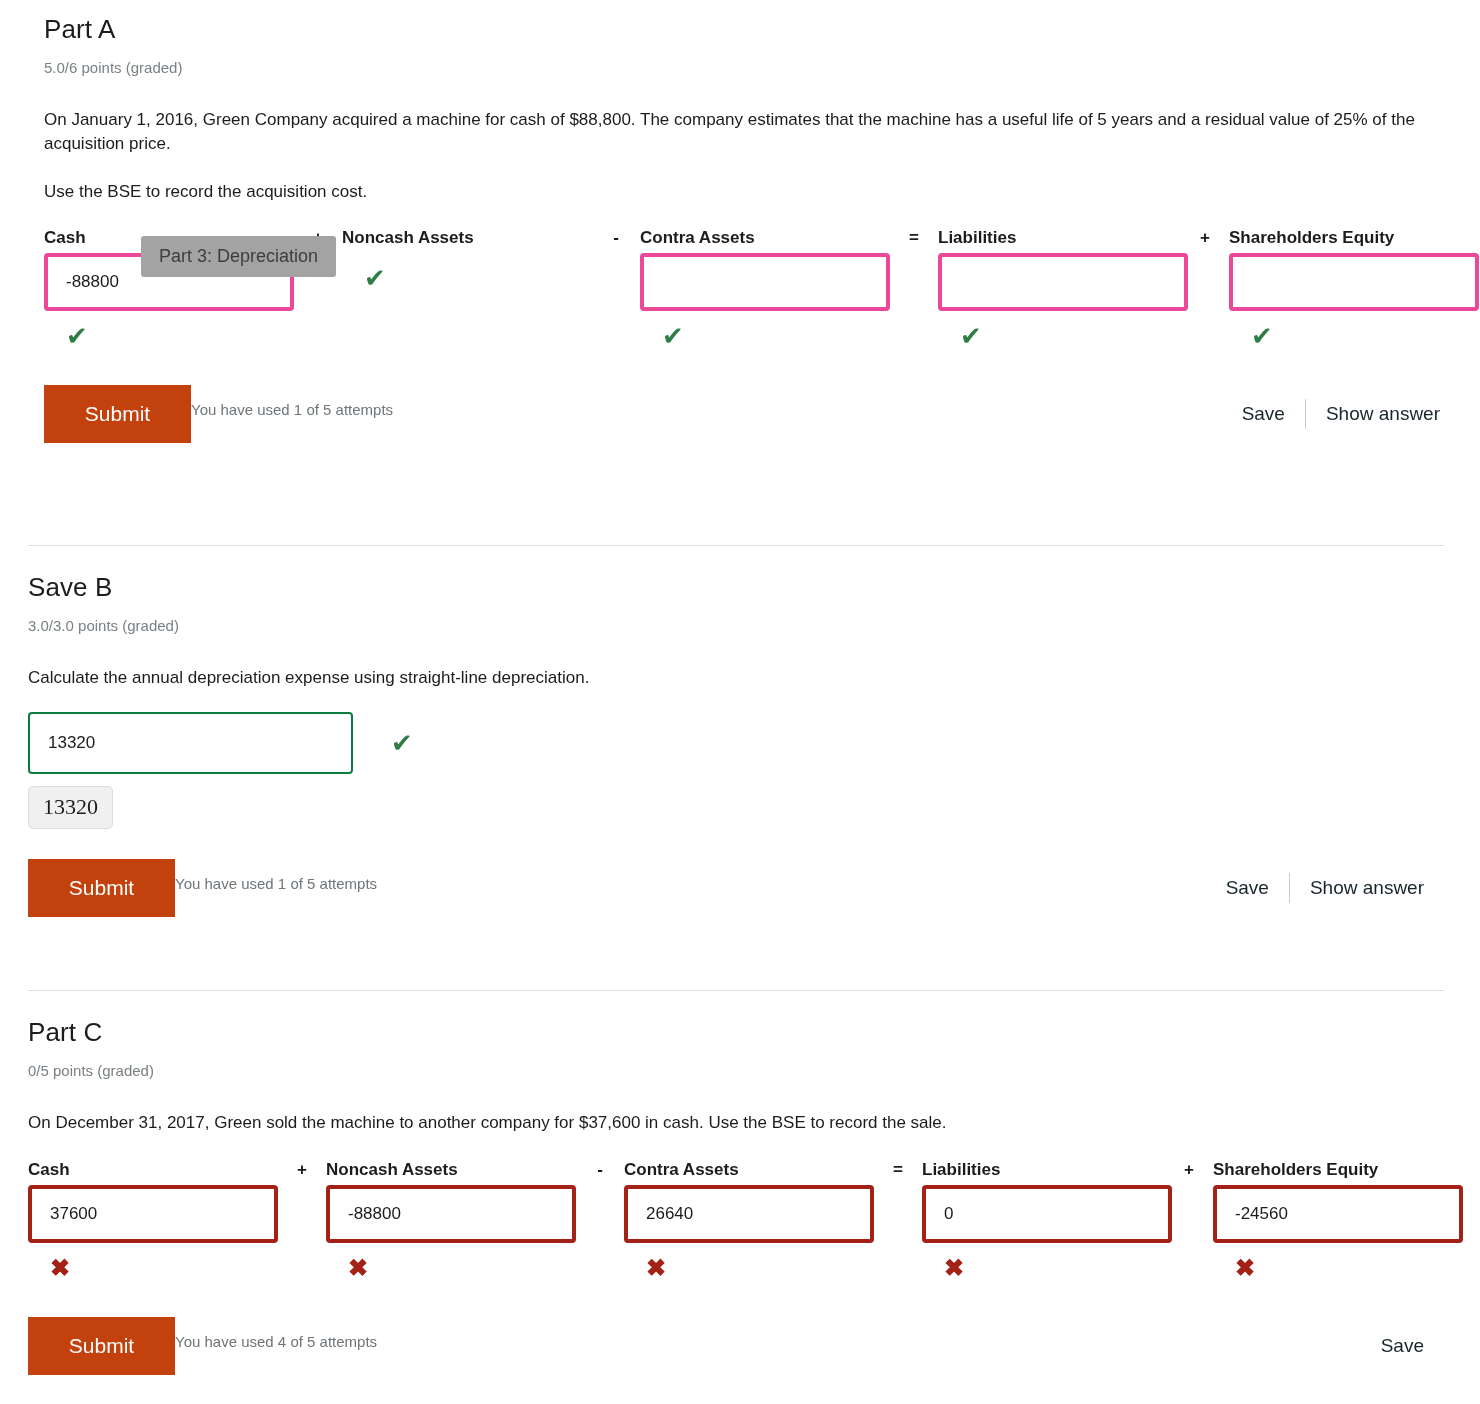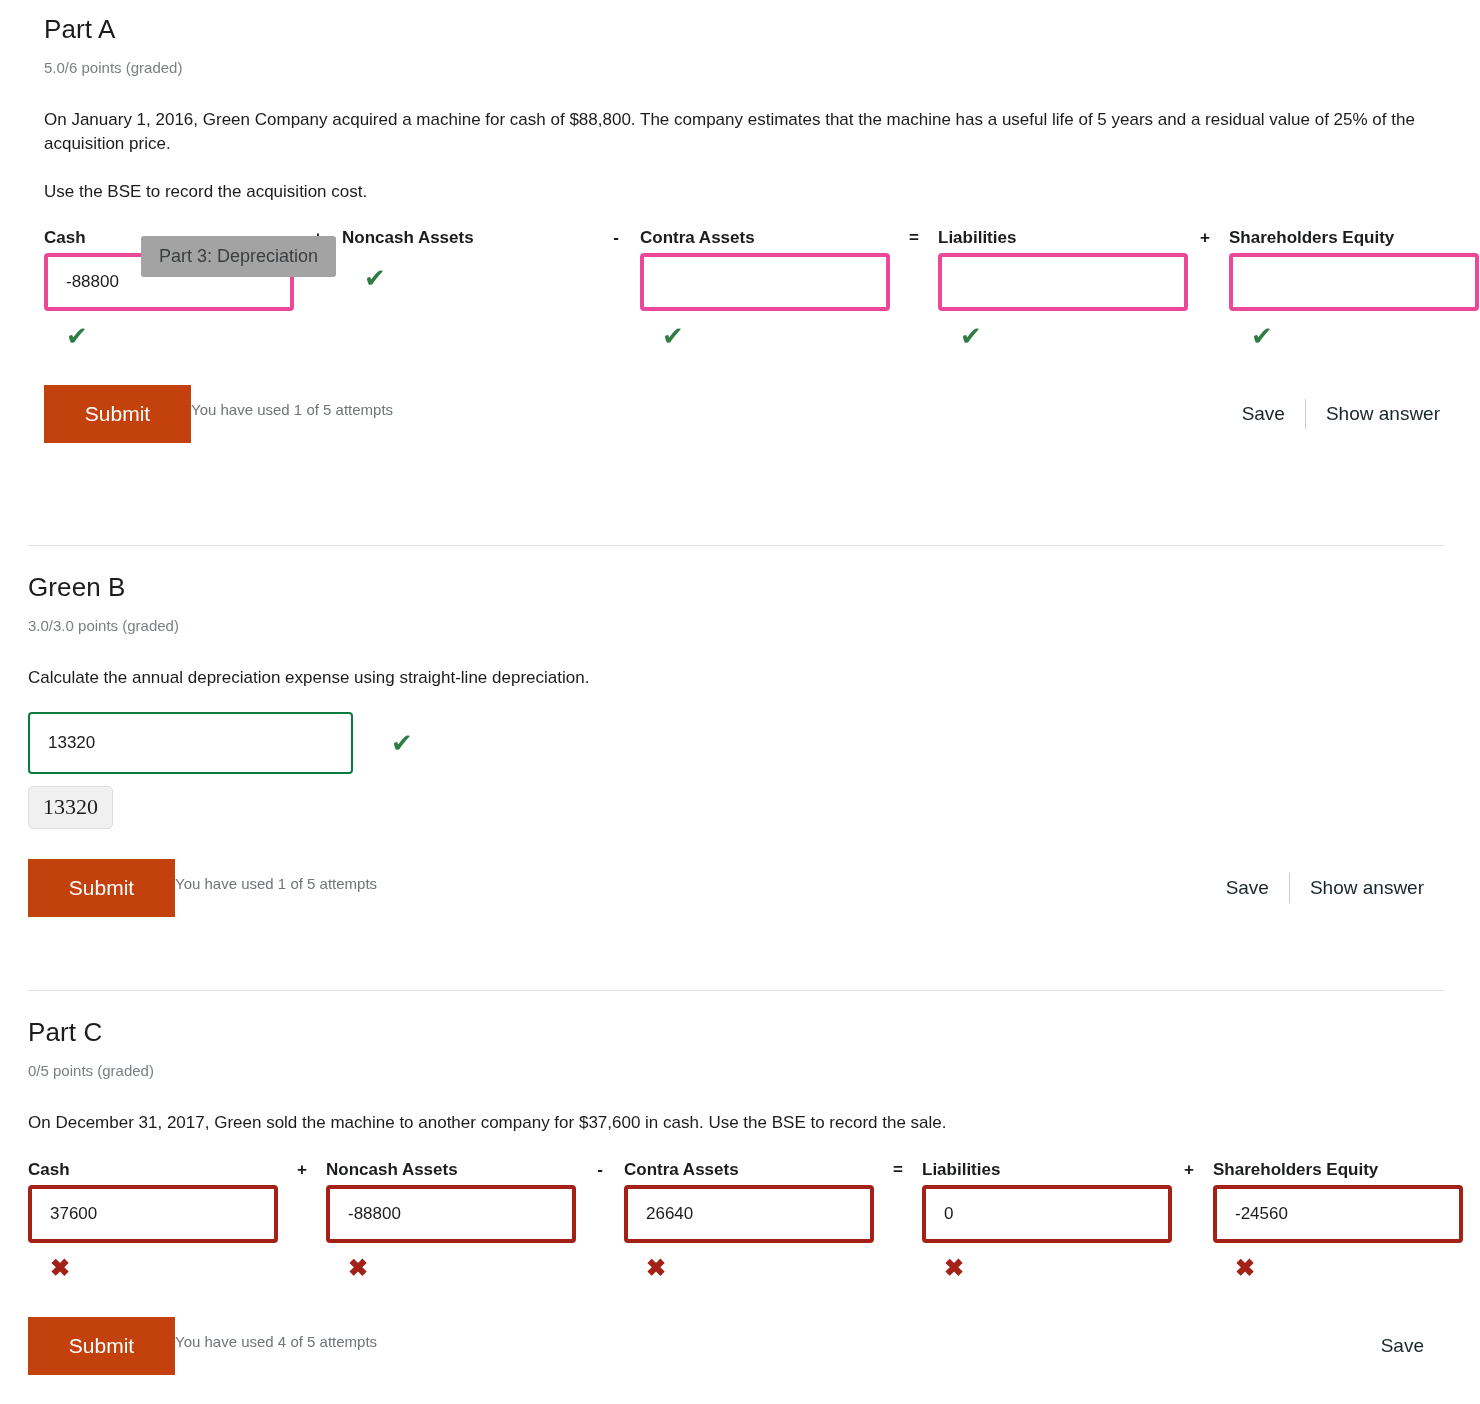--- a/index.html
+++ b/index.html
@@ -250,21 +250,21 @@
         <button class="link-btn">Save</button>
         <span class="link-sep"></span>
         <button class="link-btn">Show answer</button>
       </div>
     </div>
   </section>
 
   <div id="dividerA"></div>
 
   <section id="partB" class="part">
-    <h2 class="part-title">Green B</h2>
+    <h2 class="part-title">Save B</h2>
     <div class="part-points">3.0/3.0 points (graded)</div>
     <p class="prompt">Calculate the annual depreciation expense using straight-line depreciation.</p>
 
     <div class="single-answer">
       <input class="single-input" value="13320" style="">
       <span class="single-mark">✔</span>
     </div>
     <div class="answer-preview">13320</div>
 
     <div class="actions">

